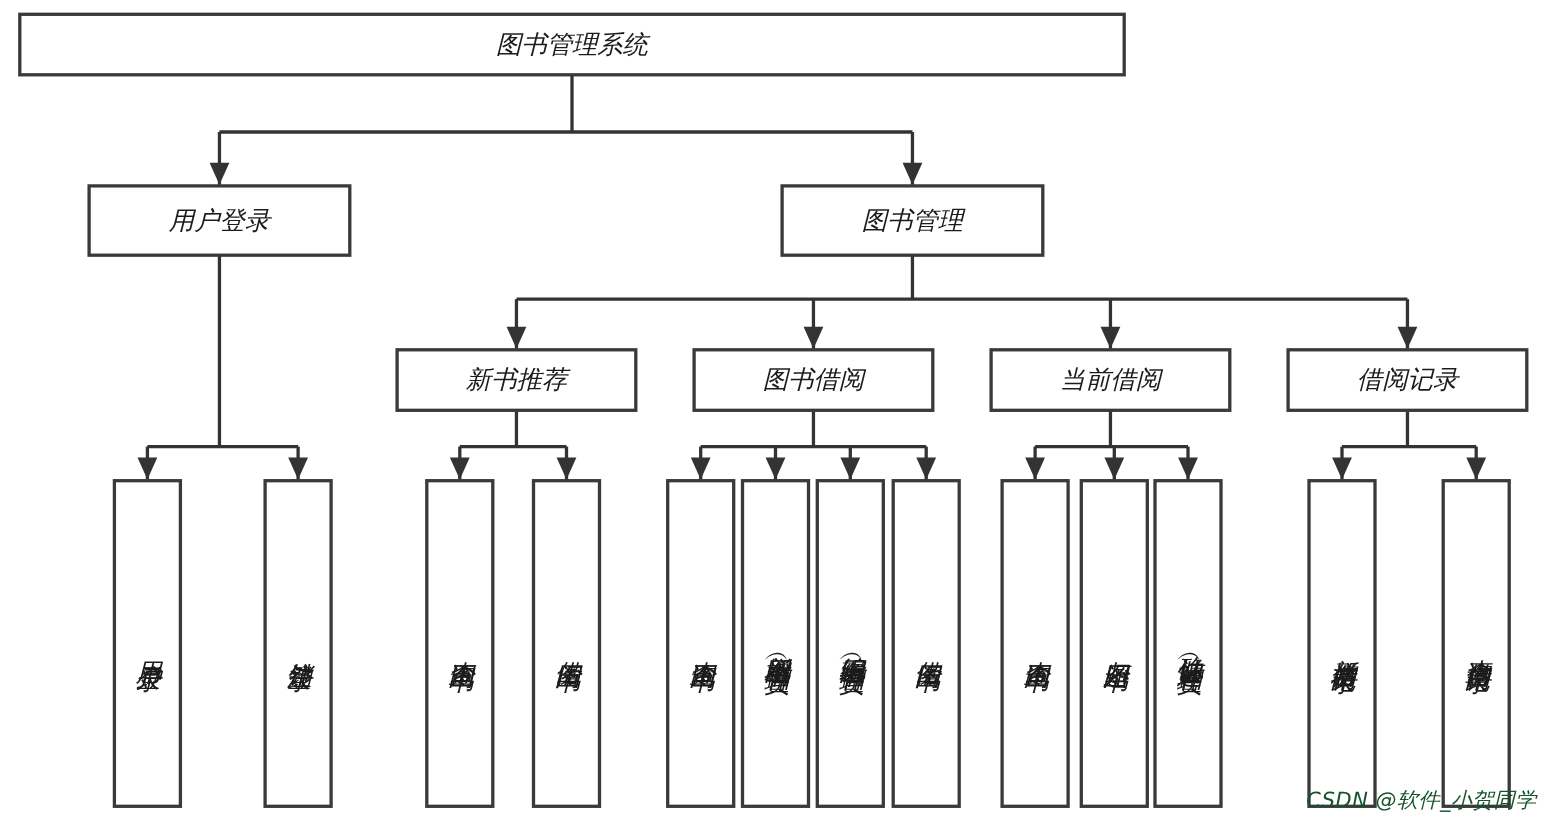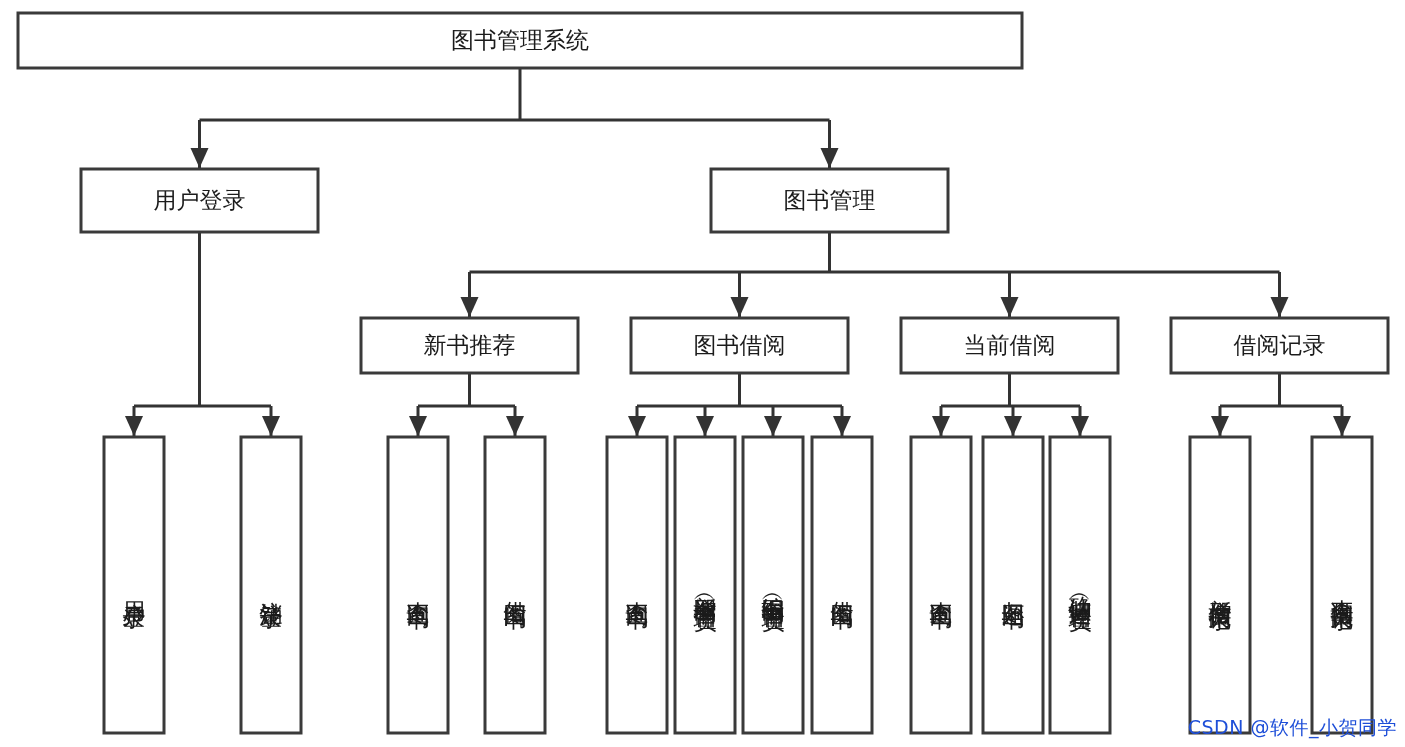--- a/index.html
+++ b/index.html
@@ -9,20 +9,21 @@
   }
   body {
     font-family: "DejaVu Sans", "Liberation Sans", sans-serif;
   }
   #canvas {
     position: relative;
     width: 1405px;
     height: 747px;
     background: #ffffff;
     overflow: hidden;
+    font-style: italic;
   }
   #diagram-svg {
     position: absolute;
     left: 0;
     top: 0;
     width: 1405px;
     height: 747px;
   }
   .node-box {
     fill: #ffffff;
@@ -58,21 +59,21 @@
     white-space: nowrap;
     text-align: center;
     pointer-events: none;
   }
   .watermark {
     position: absolute;
     right: 8px;
     bottom: 6px;
     font-family: "DejaVu Sans", "Liberation Sans", sans-serif;
     font-size: 19px;
-    color: #1d4ed8;
+    color: #14532d;
     letter-spacing: 0.5px;
     white-space: nowrap;
   }
 </style>
 </head>
 <body>
 
 <div id="canvas">
 
   <svg id="diagram-svg" viewBox="0 0 1405 747">

